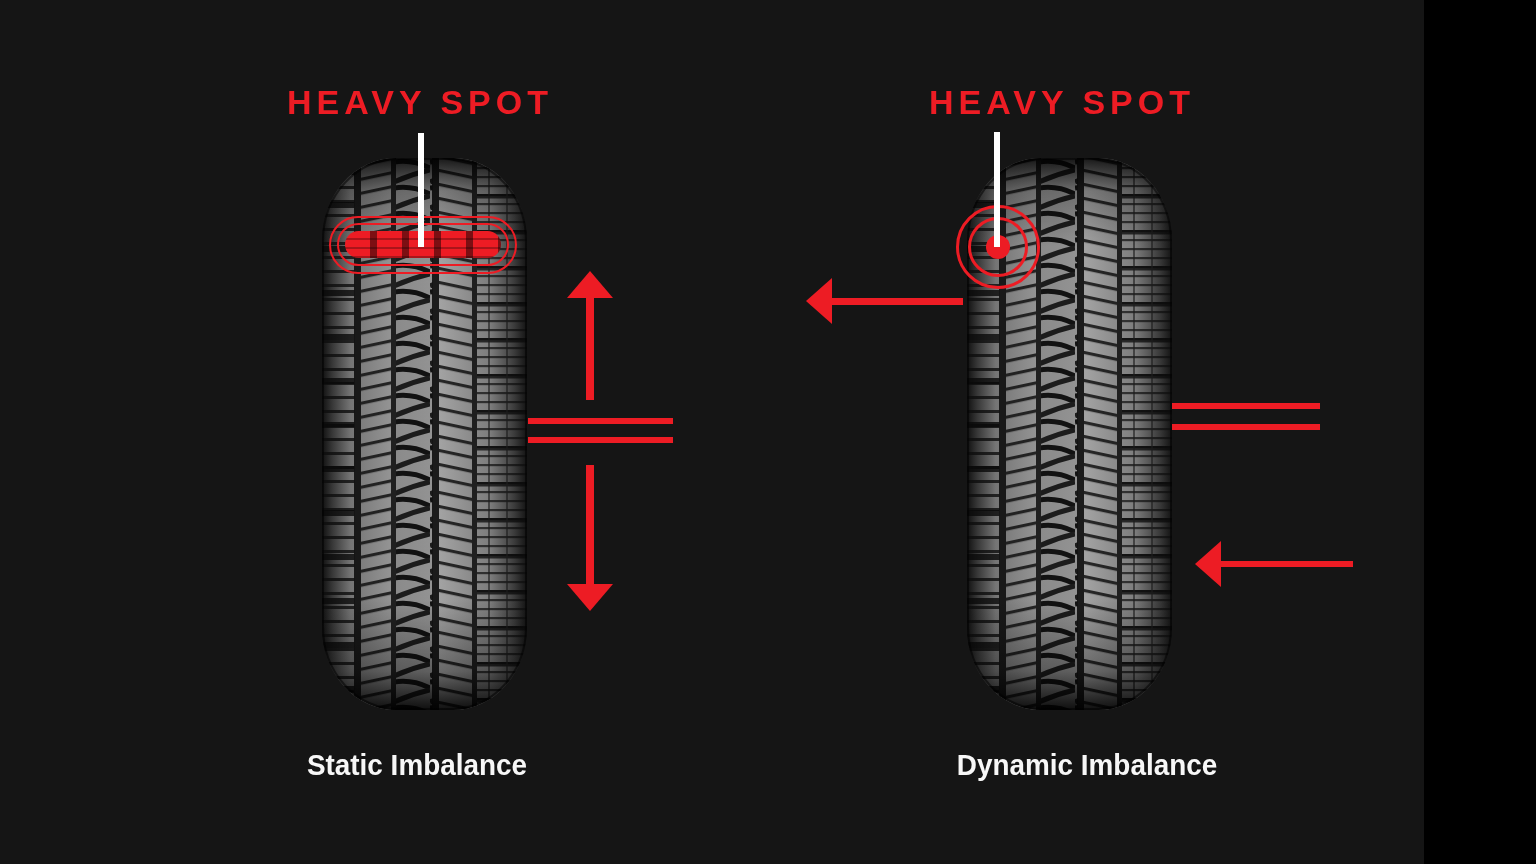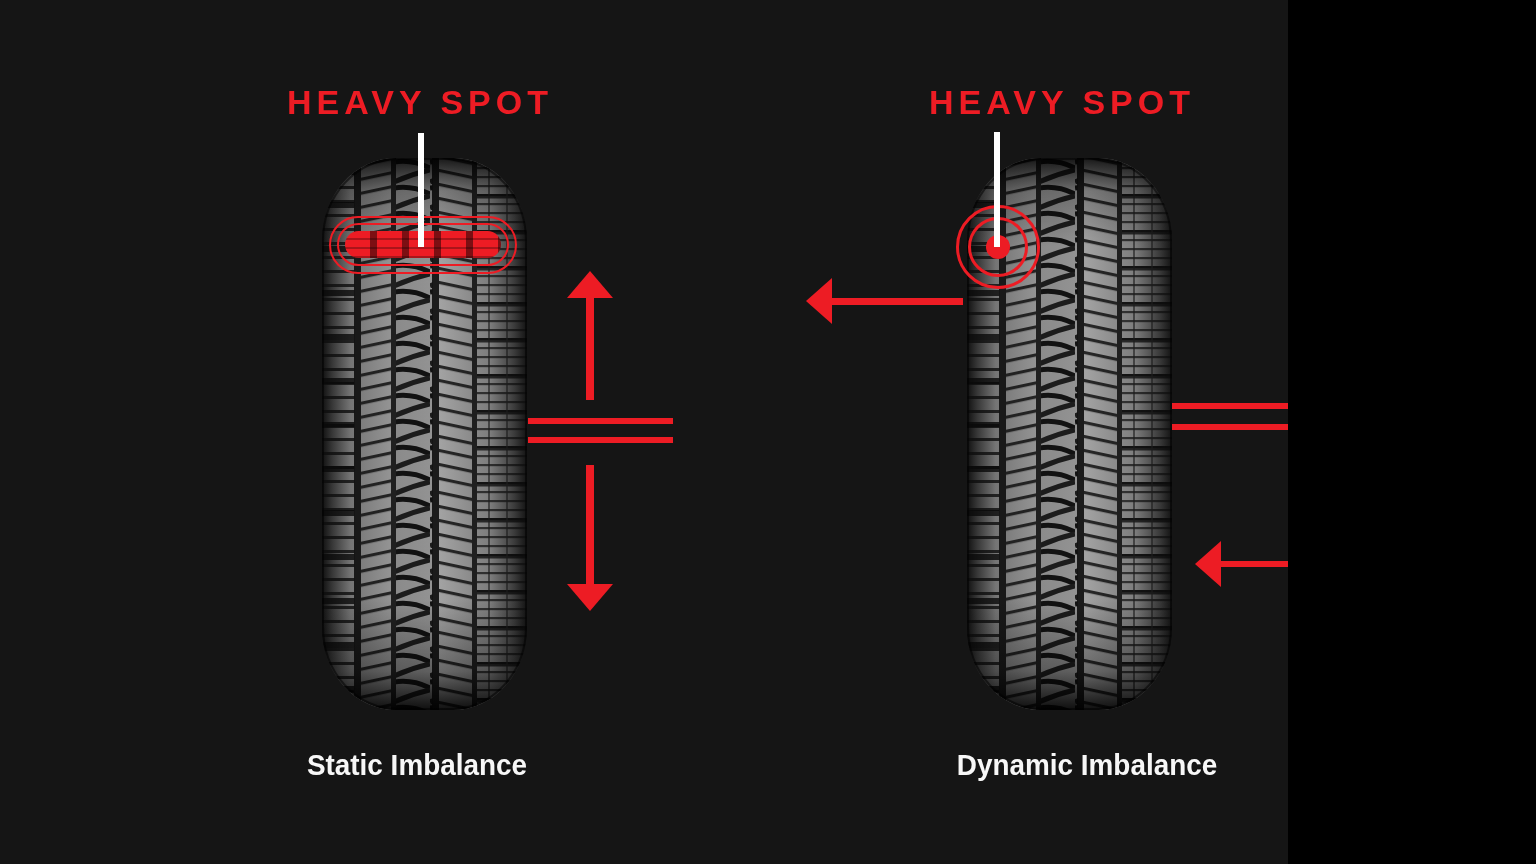--- a/index.html
+++ b/index.html
@@ -6,21 +6,21 @@
   :root{
     --background:#151515;
     --accent-red:#ed1c24;
     --pointer-white:#ffffff;
     --caption-white:#f7f7f7;
   }
   *{margin:0;padding:0;box-sizing:border-box;}
   html,body{background:#000;}
   .stage{
     position:relative;
-    width:1288px;height:864px;
+    width:1424px;height:864px;
     background:var(--background);
     overflow:hidden;
     font-family:"Liberation Sans","DejaVu Sans",sans-serif;
   }
   .panel{position:absolute;inset:0;}
 
   .heavy-spot-label{
     position:absolute;
     width:500px;
     text-align:center;

